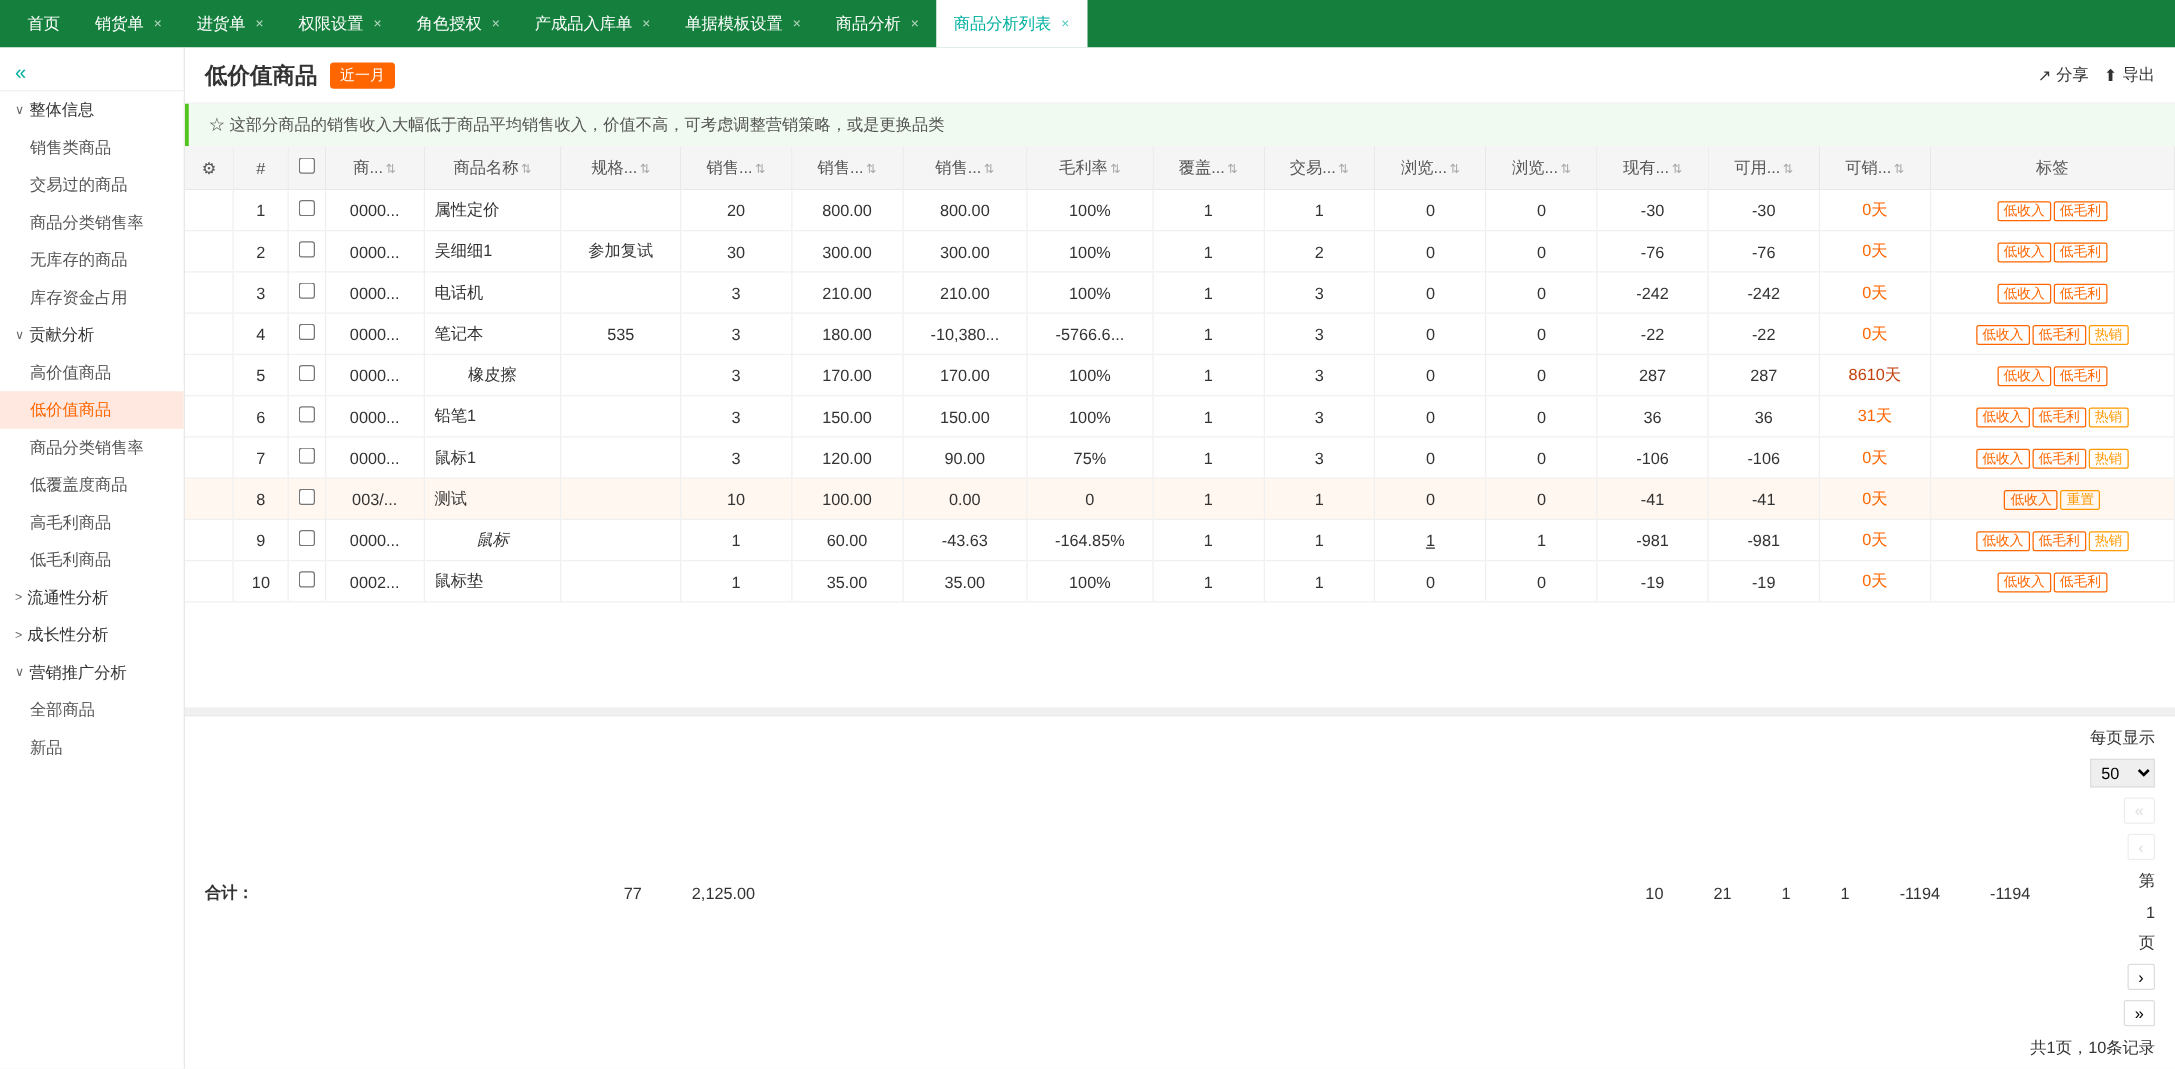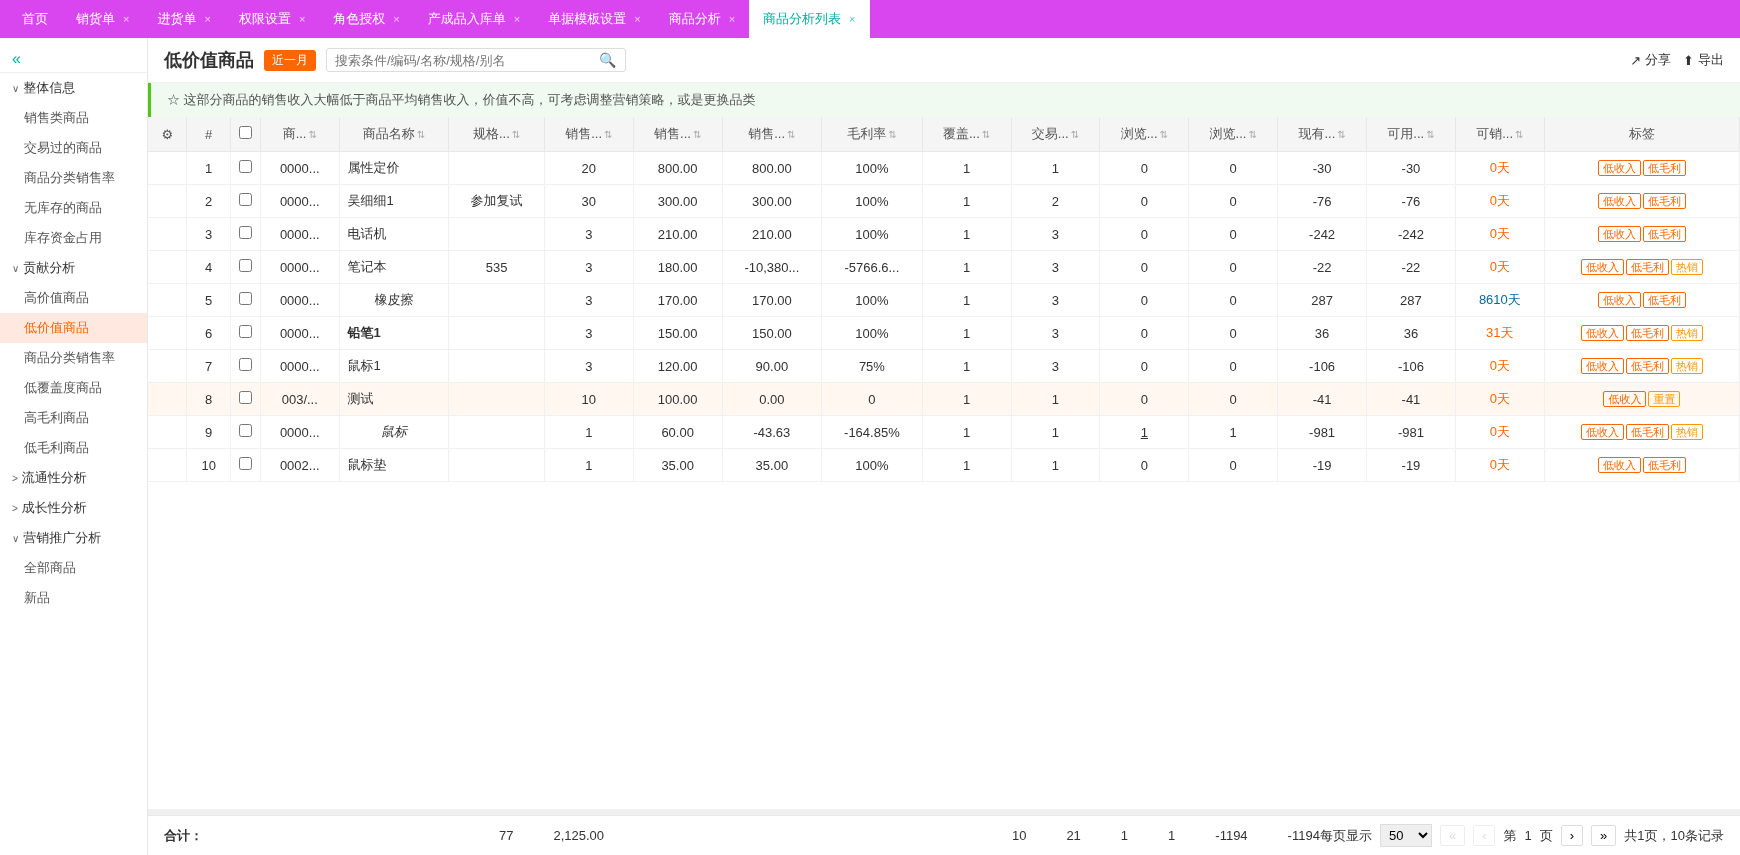--- a/index.html
+++ b/index.html
@@ -1,20 +1,20 @@
 <!DOCTYPE html>
 <html><head>
   <meta charset="utf-8">
   <style>
     * { box-sizing: border-box; margin: 0; padding: 0; font-family: 'Microsoft YaHei', Arial, sans-serif; font-size: 13px; }
     body { background: #f5f5f5; overflow: hidden; }
     
     
     .top-nav {
-      background: #d946ef;
+      background: #15803d;
       display: flex;
       align-items: center;
       height: 38px;
       padding: 0 8px;
       gap: 0;
     }
     .nav-item {
       color: #fff;
       padding: 0 14px;
       height: 38px;
@@ -188,24 +188,25 @@
       font-size: 13px;
       color: #333;
       flex-shrink: 0;
     }
     .footer-total { font-weight: bold; margin-right: 16px; }
     .footer-values { display: flex; gap: 40px; align-items: center; flex: 1; }
     
     
     .pagination {
       display: flex;
-      align-items: center;
+      align-items: flex-end;
       gap: 8px;
       margin-left: auto;
       font-size: 13px;
+      flex-direction: column;
     }
     .pagination span { color: #333; }
     .pagination select {
       border: 1px solid #ddd;
       padding: 2px 4px;
       font-size: 13px;
     }
     .page-btn {
       background: none;
       border: 1px solid #ddd;
@@ -315,24 +316,20 @@
     </div>
     <div class="sidebar-item">全部商品</div>
     <div class="sidebar-item">新品</div>
   </div>
 
   <div class="content-area">
 
     <div class="page-header">
       <span class="page-title">低价值商品</span>
       <button class="tag-btn">近一月</button>
-      <div class="search-box">
-        <input type="text" placeholder="搜索条件/编码/名称/规格/别名" style="">
-        <span class="search-icon">🔍</span>
-      </div>
       <div class="header-right">
         <button class="action-btn">
           <span>↗</span>
           <span>分享</span>
         </button>
         <button class="action-btn">
           <span>⬆</span>
           <span>导出</span>
         </button>
       </div>
@@ -465,31 +462,31 @@
       <td>3</td>
       <td>170.00</td>
       <td>170.00</td>
       <td>100%</td>
       <td>1</td>
       <td>3</td>
       <td style="">0</td>
       <td>0</td>
       <td>287</td>
       <td>287</td>
-      <td style="color:#0369a1;">8610天</td>
+      <td style="color:#c2410c;">8610天</td>
       <td><span class="tag" style="color:#ff6600;border:1px solid #ff6600;padding:1px 4px;border-radius:2px;font-size:11px;margin:1px;">低收入</span><span class="tag" style="color:#ff6600;border:1px solid #ff6600;padding:1px 4px;border-radius:2px;font-size:11px;margin:1px;">低毛利</span></td>
     </tr>
             <tr>
       <td></td>
       <td>6</td>
       <td class="checkbox-cell">
         <input type="checkbox" style="">
       </td>
       <td>0000...</td>
-      <td style="text-align:left;font-weight:bold;">铅笔1</td>
+      <td style="text-align:left;">铅笔1</td>
       <td></td>
       <td>3</td>
       <td>150.00</td>
       <td>150.00</td>
       <td>100%</td>
       <td>1</td>
       <td>3</td>
       <td style="">0</td>
       <td>0</td>
       <td>36</td>

